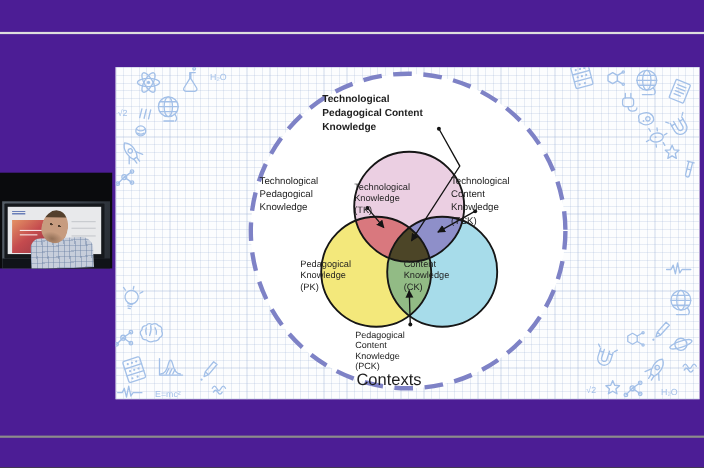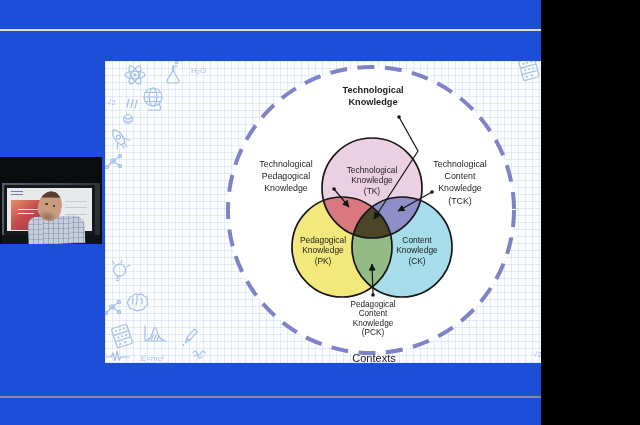--- a/index.html
+++ b/index.html
@@ -1,16 +1,16 @@
 <!DOCTYPE html>
 <html><head>
 <meta charset="utf-8">
 <style>
   html,body{margin:0;padding:0;background:#000;}
-  .stage{position:relative;width:541px;height:425px;background:#1d4ed8;overflow:hidden;
+  .stage{position:relative;width:640px;height:425px;background:#4c1d95;overflow:hidden;
          font-family:"Liberation Sans",sans-serif;}
   .hr-top{position:absolute;left:0;top:29px;width:100%;height:2px;background:#dedede;}
   .hr-bottom{position:absolute;left:0;top:396px;width:100%;height:2px;background:#8c8c8c;}
 
   
   .webcam{position:absolute;left:0;top:157px;width:102px;height:87px;background:#0a0b0d;}
   .cam-view{position:absolute;left:2px;top:26px;width:98px;height:61px;overflow:hidden;
             background:linear-gradient(100deg,#565f68 0%,#434b54 55%,#272c33 100%);}
   .monitor{position:absolute;left:2px;top:2px;width:91px;height:50px;background:#15181c;border-radius:1px;}
   .mscreen{position:absolute;left:3px;top:3px;right:3px;bottom:4px;background:#e8e9eb;}
@@ -45,29 +45,29 @@
          background:
            repeating-linear-gradient(0deg,rgba(150,172,210,.22) 0 1px,transparent 1px 7px),
            repeating-linear-gradient(90deg,rgba(150,172,210,.22) 0 1px,transparent 1px 7px),
            #fcfdfe;}
   svg.doodles,svg.diagram{position:absolute;left:0;top:0;width:100%;height:100%;}
   svg.doodles{color:#a3c0e8;}
   svg.doodles *{vector-effect:none;}
   .dstroke{fill:none;stroke:currentColor;stroke-width:1.2;stroke-linecap:round;stroke-linejoin:round;}
   .dtext{fill:currentColor;font-size:8px;font-family:"Liberation Sans",sans-serif;}
 
-  .lbl{position:absolute;color:#1d1d1d;text-align:center;}
+  .lbl{position:absolute;color:#1d1d1d;}
   .lbl-tpack{left:188px;top:23px;width:160px;font-weight:bold;font-size:9.2px;line-height:12.4px;}
   .lbl-tpk{left:131px;top:97px;width:100px;font-size:8.8px;line-height:12.2px;}
   .lbl-tck{left:305px;top:97px;width:100px;font-size:8.8px;line-height:12.2px;}
   .lbl-tk{left:217px;top:104px;width:100px;font-size:8.4px;line-height:10.4px;}
   .lbl-pk{left:168px;top:174px;width:100px;font-size:8.4px;line-height:10.4px;}
   .lbl-ck{left:262px;top:174px;width:100px;font-size:8.4px;line-height:10.4px;}
   .lbl-pck{left:218px;top:239px;width:100px;font-size:8.2px;line-height:9.4px;}
-  .lbl-contexts{left:219px;top:291px;width:100px;font-size:11px;}
+  .lbl-contexts{left:219px;top:276px;width:100px;font-size:15px;}
 </style>
 </head>
 <body>
 
 <div class="stage">
   <div class="hr-top"></div>
   <div class="hr-bottom"></div>
 
   <div class="webcam">
     <div class="cam-view">
@@ -326,20 +326,21 @@
         <path d="M229,128 L244,146" marker-end="url(#ah)"></path>
         <circle cx="327" cy="131" r="1.8" fill="#141414" stroke="none"></circle>
         <path d="M327,131 L293,150" marker-end="url(#ah)"></path>
         <circle cx="268" cy="234" r="1.8" fill="#141414" stroke="none"></circle>
         <path d="M268,234 L267,203" marker-end="url(#ah)"></path>
       </g>
     </svg>
 
     <div class="lbl lbl-tpack">
       <div>Technological</div>
+      <div>Pedagogical Content</div>
       <div>Knowledge</div>
     </div>
     <div class="lbl lbl-tpk">
       <div>Technological</div>
       <div>Pedagogical</div>
       <div>Knowledge</div>
     </div>
     <div class="lbl lbl-tck">
       <div>Technological</div>
       <div>Content</div>

